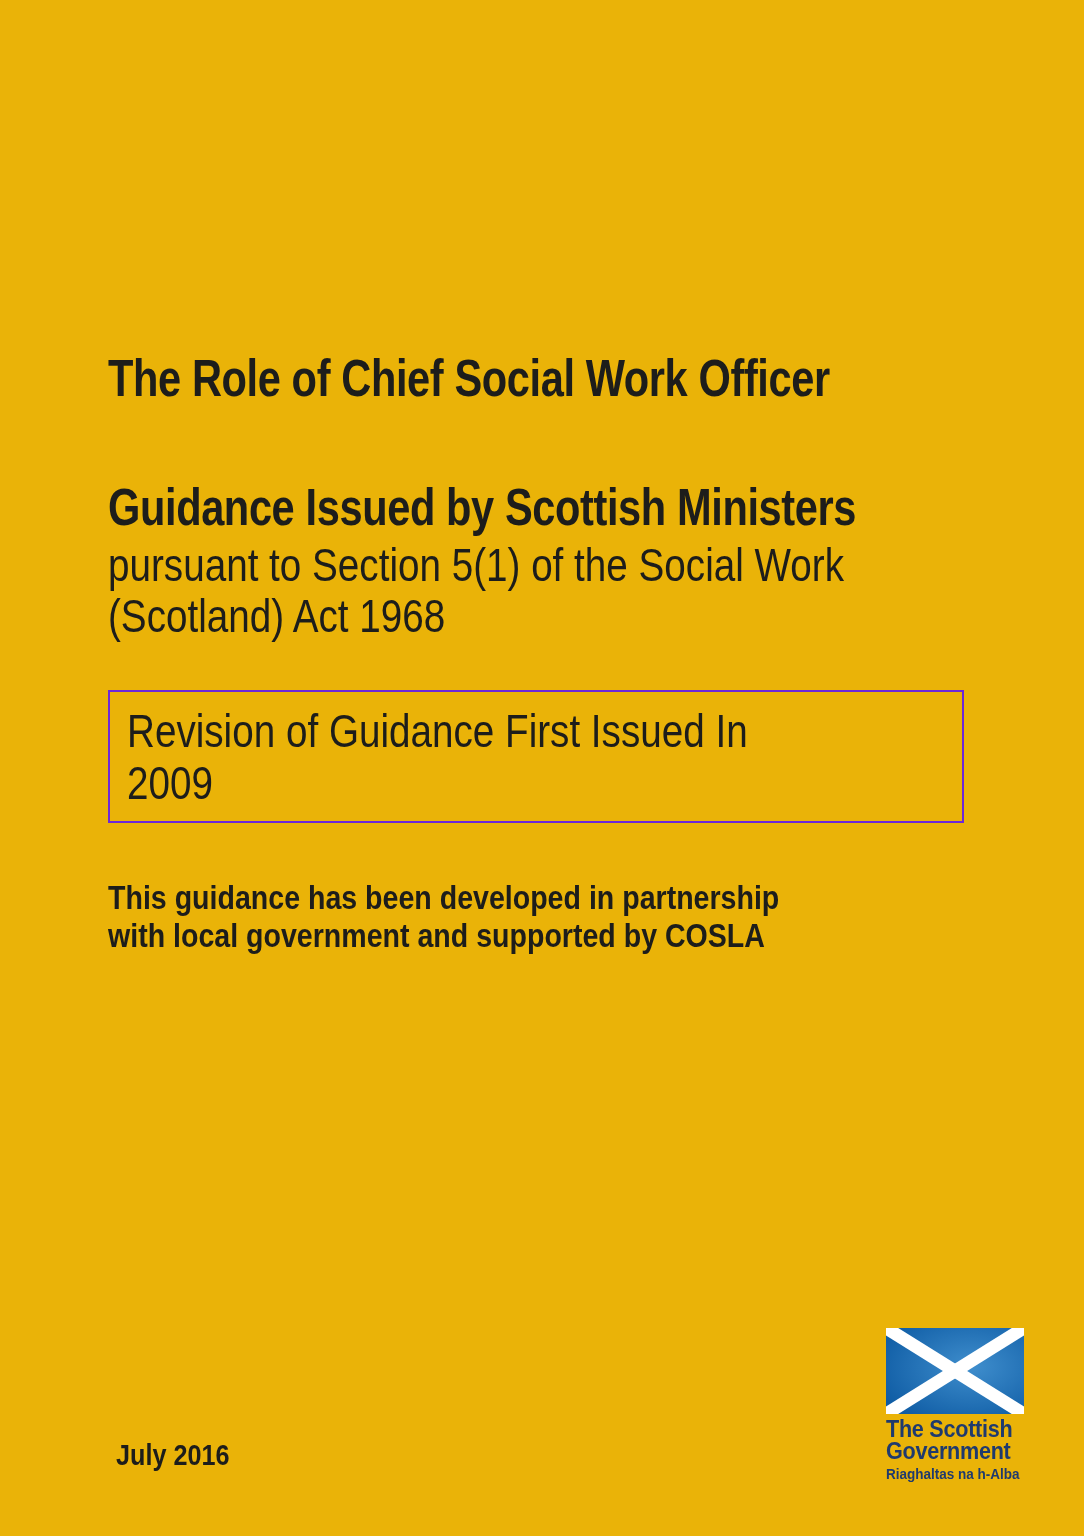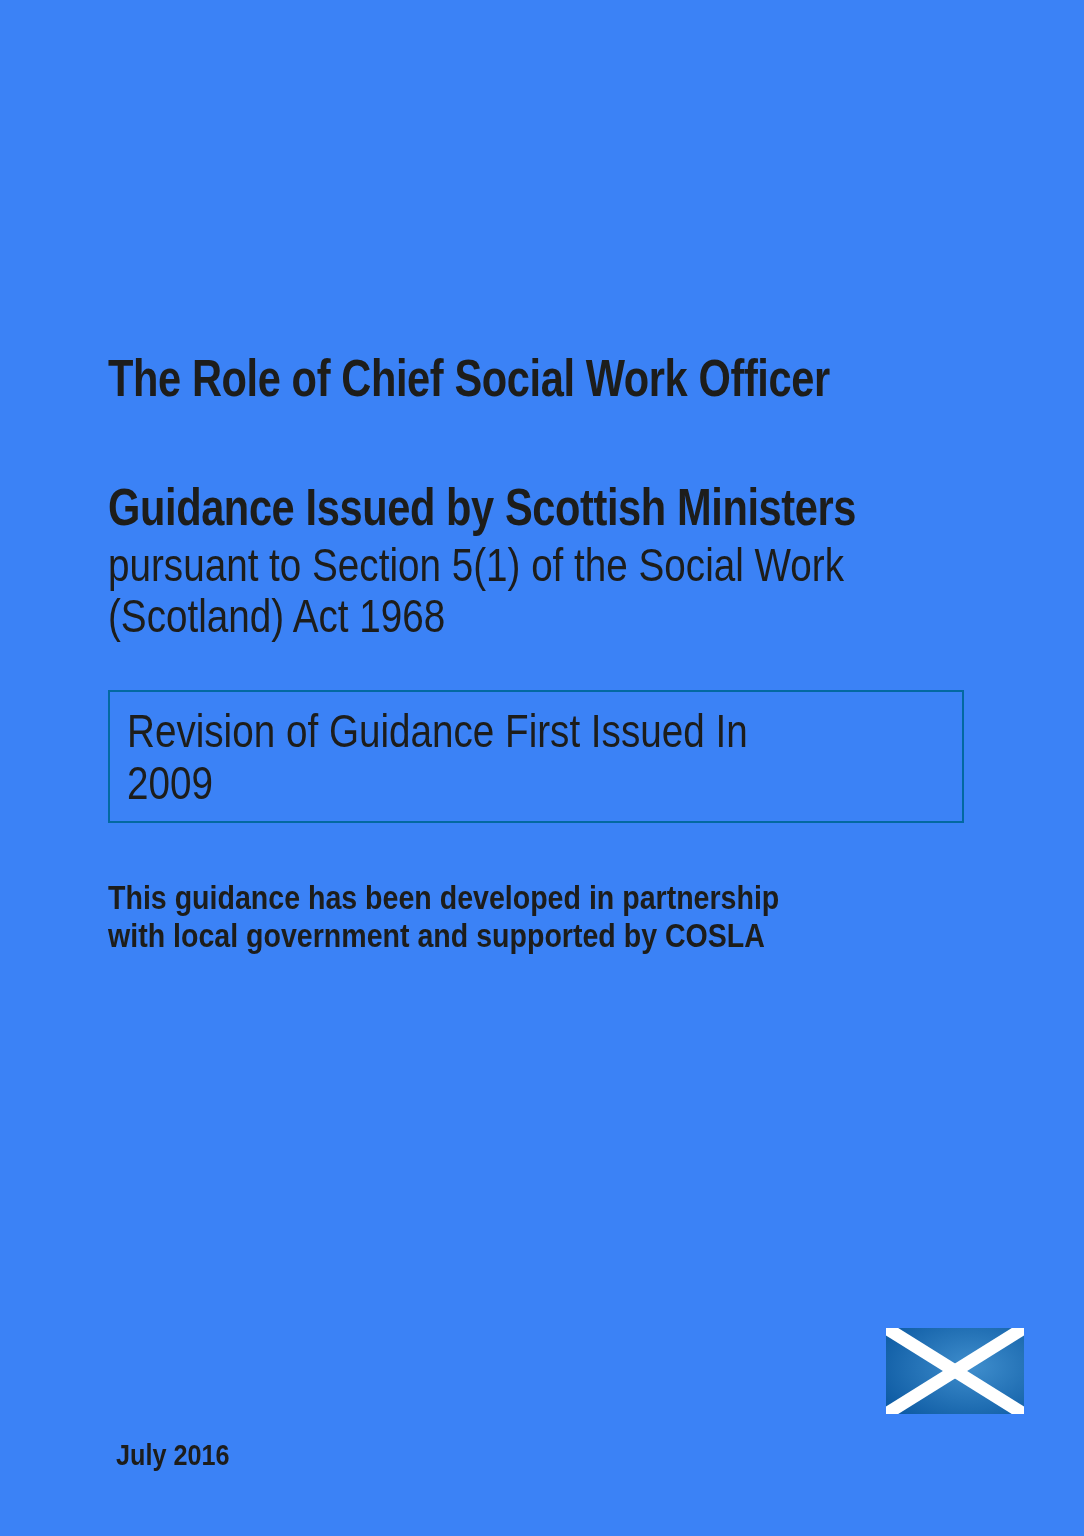--- a/index.html
+++ b/index.html
@@ -2,21 +2,21 @@
 <html><head>
 <meta charset="utf-8">
 <style>
   * { margin: 0; padding: 0; box-sizing: border-box; }
   html, body { background: #888; }
   .page {
     position: relative;
     width: 1084px;
     height: 1536px;
     margin: 0 auto;
-    background: #3b82f6;
+    background: #eab308;
     overflow: hidden;
     font-family: "Liberation Sans", sans-serif;
     color: #1d1d1b;
   }
   .cx80 { display: inline-block; transform: scaleX(0.80); transform-origin: 0 0; white-space: pre-line; }
   .cx84 { display: inline-block; transform: scaleX(0.84); transform-origin: 0 0; white-space: pre-line; }
   .cx90 { display: inline-block; transform: scaleX(0.90); transform-origin: 0 0; white-space: pre-line; }
 
   .doc-title {
     position: absolute; left: 108px; top: 352px;
@@ -26,21 +26,21 @@
   .heading-block { position: absolute; left: 108px; top: 480px; width: 1100px; }
   .doc-heading {
     font-size: 52px; font-weight: bold; line-height: 54px; letter-spacing: -0.5px;
   }
   .doc-heading-detail {
     margin-top: 6px; font-size: 46px; font-weight: normal; line-height: 51px;
   }
   .revision-box {
     position: absolute; left: 108px; top: 690px;
     width: 856px; height: 133px;
-    border: 2px solid #0369a1;
+    border: 2px solid #6d28d9;
     padding: 13px 10px 0 17px;
   }
   .rev-line1 { font-size: 46px; font-weight: normal; line-height: 52px; }
   .rev-line2 { font-size: 44px; font-weight: bold; line-height: 48px; margin-top: 11px; }
   .partnership {
     position: absolute; left: 108px; top: 878px;
     font-size: 34px; font-weight: bold; line-height: 38px; width: 1000px;
   }
   .footer-date {
     position: absolute; left: 116px; top: 1438px;
@@ -79,15 +79,20 @@
       <defs>
         <radialGradient id="flagGrad" cx="62%" cy="45%" r="80%">
           <stop offset="0%" stop-color="#3f8ecd"></stop>
           <stop offset="100%" stop-color="#0a57a0"></stop>
         </radialGradient>
       </defs>
       <rect x="0" y="0" width="160" height="100" fill="url(#flagGrad)"></rect>
       <line x1="0" y1="0" x2="160" y2="100" stroke="#ffffff" stroke-width="15"></line>
       <line x1="160" y1="0" x2="0" y2="100" stroke="#ffffff" stroke-width="15"></line>
     </svg>
+    <div class="logo-text">
+      <div class="logo-line"><span class="cx90">The Scottish</span></div>
+      <div class="logo-line"><span class="cx90">Government</span></div>
+      <div class="logo-gaelic"><span class="cx90">Riaghaltas na h-Alba</span></div>
+    </div>
   </div>
 
 </div>
 
 </body></html>

